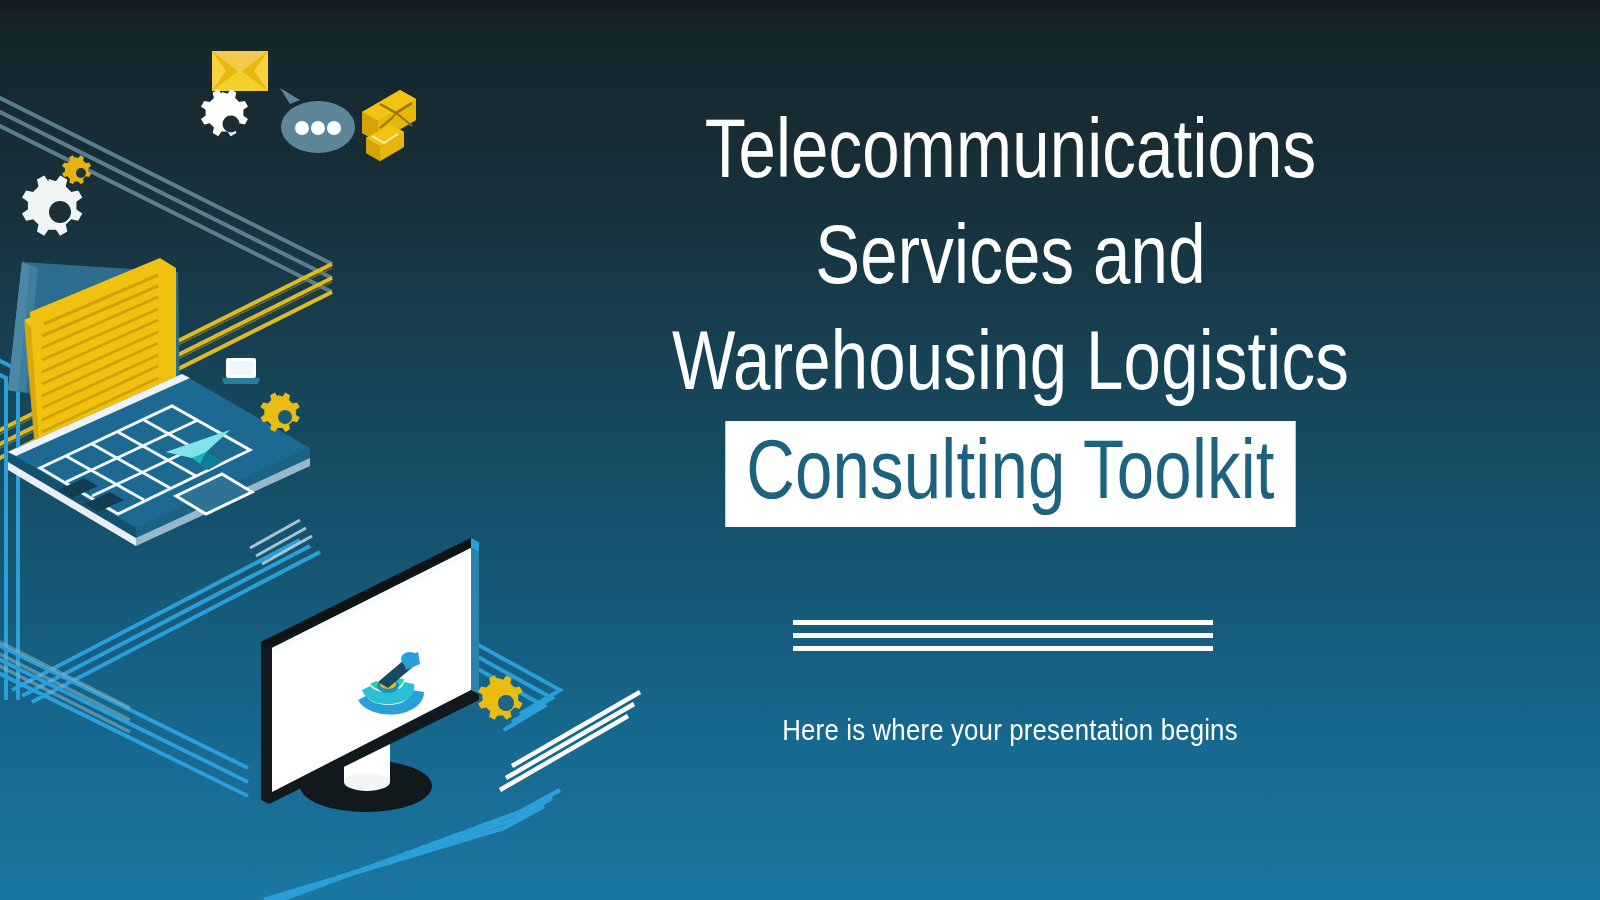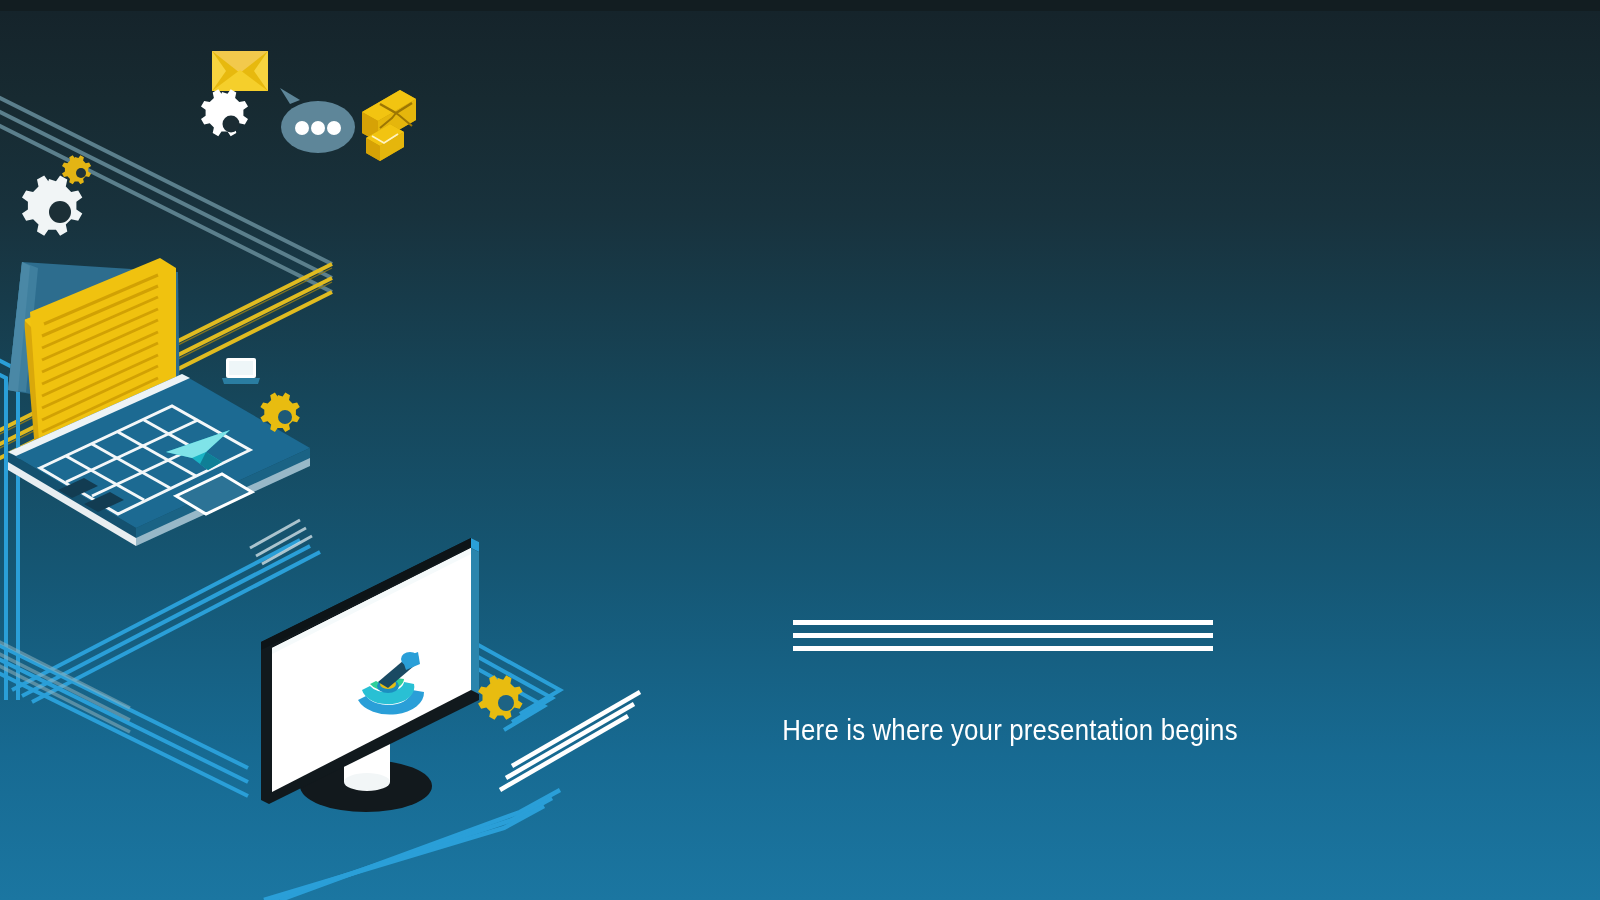--- a/index.html
+++ b/index.html
@@ -345,20 +345,28 @@
                    0 5.7 4.4 3 -3 5.3 -5.2 -1.1 -4 4 1.1 5.2 -5.3 3 -3 -4.4
                    -5.7 0 -3 4.4 -5.3 -3 1.1 -5.2 -4 -4 -5.2 1.1 -3 -5.3 4.4 -3
                    0 -5.7 -4.4 -3 3 -5.3 5.2 1.1 4 -4 -1.1 -5.2 5.3 -3 3 4.4 Z" transform="translate(-8,-4)"></path>
           <circle cx="506" cy="703" r="8" fill="#1d6384"></circle>
         </g>
 
       </g>
     </svg>
   </div>
 
+  <div id="text-col">
+    <h1 id="title">
+      <span class="tline">Telecommunications</span>
+      <span class="tline">Services and</span>
+      <span class="tline">Warehousing Logistics</span>
+      <span class="hl-wrap"><span class="hl">Consulting Toolkit</span></span>
+    </h1>
+  </div>
 
   <div id="divider">
     <i></i>
     <i></i>
     <i></i>
   </div>
 
   <div id="subtitle">Here is where your presentation begins</div>
 
 </div>

